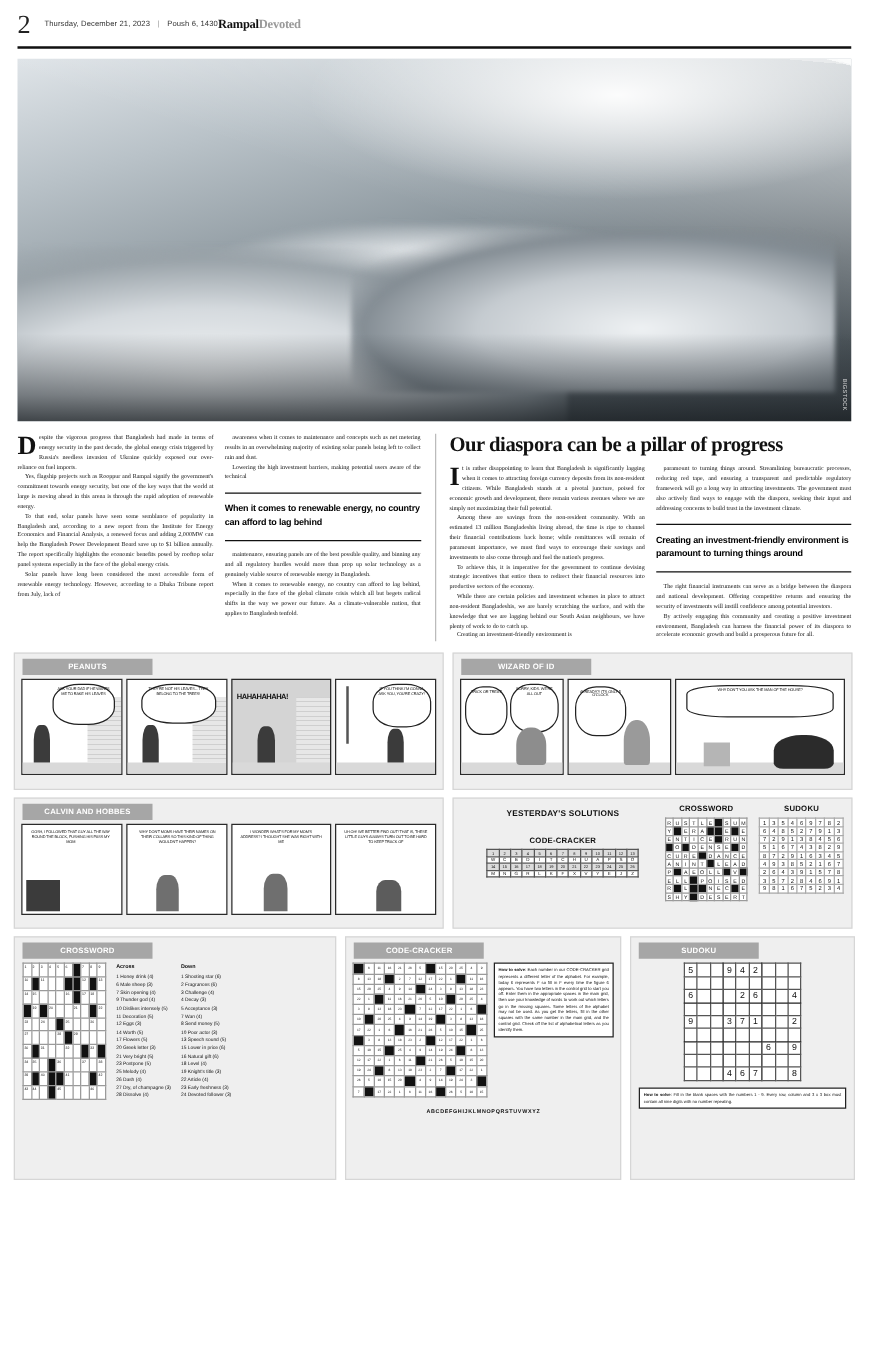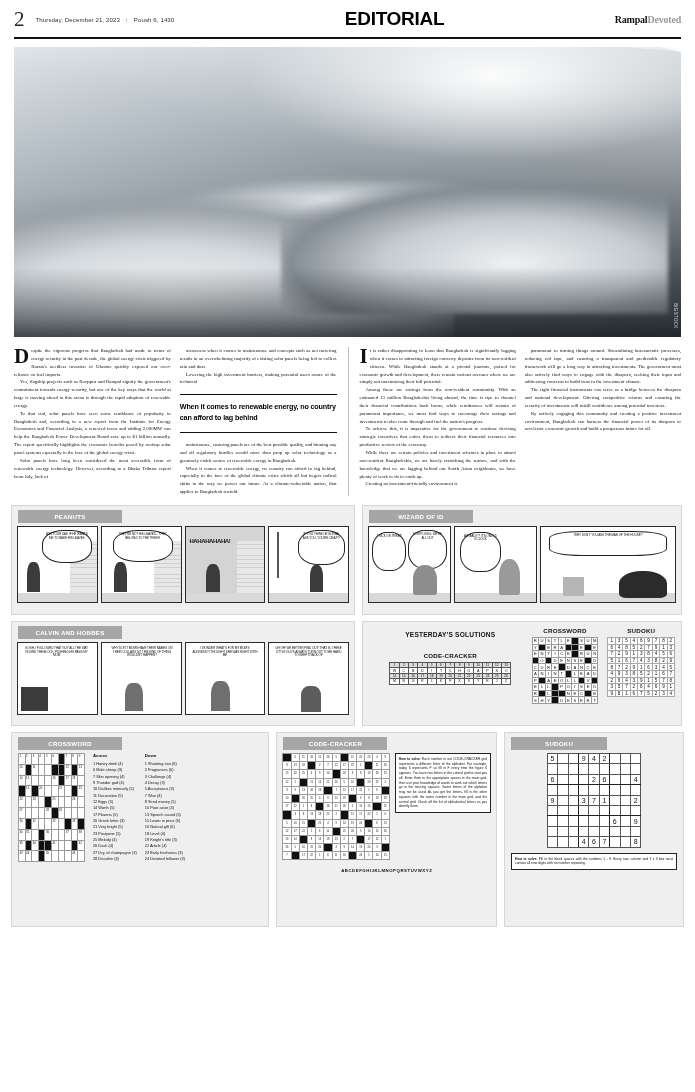--- a/index.html
+++ b/index.html
@@ -120,21 +120,20 @@
 </head>
 <body>
 
 <div class="masthead">
   <div class="page-num">2</div>
   <div class="dateline">
     <span>Thursday, December 21, 2023</span>
     <span class="sep">|</span>
     <span>Poush 6, 1430</span>
   </div>
-  <div class="mast-title">EDITORIAL</div>
   <div class="logo">
     <span class="t1">Rampal</span><span class="t2">Devoted</span>
   </div>
 </div>
 <div class="rule-thick"></div>
 
 <div class="hero">
   <div class="rays"></div>
   <div class="cloudC"></div>
   <div class="cloudA"></div>
@@ -159,30 +158,34 @@
         <div class="pull">
           <div class="pull-txt">When it comes to renewable energy, no country can afford to lag behind</div>
         </div>
         <p>maintenance, ensuring panels are of the best possible quality, and binning any and all regulatory hurdles would more than prop up solar technology as a genuinely viable source of renewable energy in Bangladesh.</p>
         <p>When it comes to renewable energy, no country can afford to lag behind, especially in the face of the global climate crisis which all but begets radical shifts in the way we power our future. As a climate-vulnerable nation, that applies to Bangladesh tenfold.</p>
       </div>
     </div>
   </div>
 
   <div class="edit-col right">
+    <div class="edit-head">Our diaspora can be a pillar of progress</div>
     <div class="edit-cols">
       <div class="tcol">
         <p class="first">It is rather disappointing to learn that Bangladesh is significantly lagging when it comes to attracting foreign currency deposits from its non-resident citizens. While Bangladesh stands at a pivotal juncture, poised for economic growth and development, there remain various avenues where we are simply not maximizing their full potential.</p>
         <p>Among these are savings from the non-resident community. With an estimated 13 million Bangladeshis living abroad, the time is ripe to channel their financial contributions back home; while remittances will remain of paramount importance, we must find ways to encourage their savings and investments to also come through and fuel the nation's progress.</p>
         <p>To achieve this, it is imperative for the government to continue devising strategic incentives that entice them to redirect their financial resources into productive sectors of the economy.</p>
         <p>While there are certain policies and investment schemes in place to attract non-resident Bangladeshis, we are barely scratching the surface, and with the knowledge that we are lagging behind our South Asian neighbours, we have plenty of work to do to catch up.</p>
         <p>Creating an investment-friendly environment is</p>
       </div>
       <div class="tcol">
         <p>paramount to turning things around. Streamlining bureaucratic processes, reducing red tape, and ensuring a transparent and predictable regulatory framework will go a long way in attracting investments. The government must also actively find ways to engage with the diaspora, seeking their input and addressing concerns to build trust in the investment climate.</p>
+        <div class="pull">
+          <div class="pull-txt">Creating an investment-friendly environment is paramount to turning things around</div>
+        </div>
         <p>The right financial instruments can serve as a bridge between the diaspora and national development. Offering competitive returns and ensuring the security of investments will instill confidence among potential investors.</p>
         <p>By actively engaging this community and creating a positive investment environment, Bangladesh can harness the financial power of its diaspora to accelerate economic growth and build a prosperous future for all.</p>
       </div>
     </div>
   </div>
 </div>
 
 <div class="panelzone">
 
   <div class="zrow" style="margin-top:2px;">

